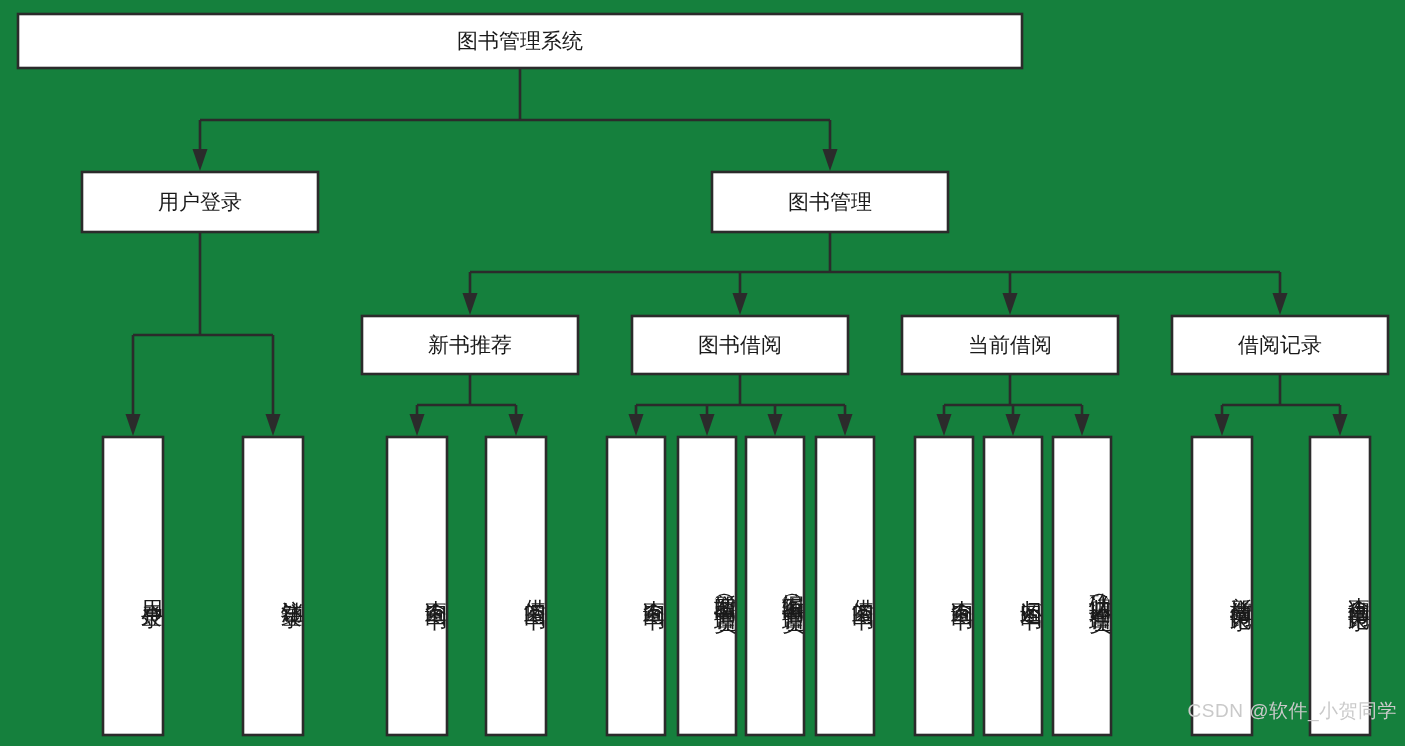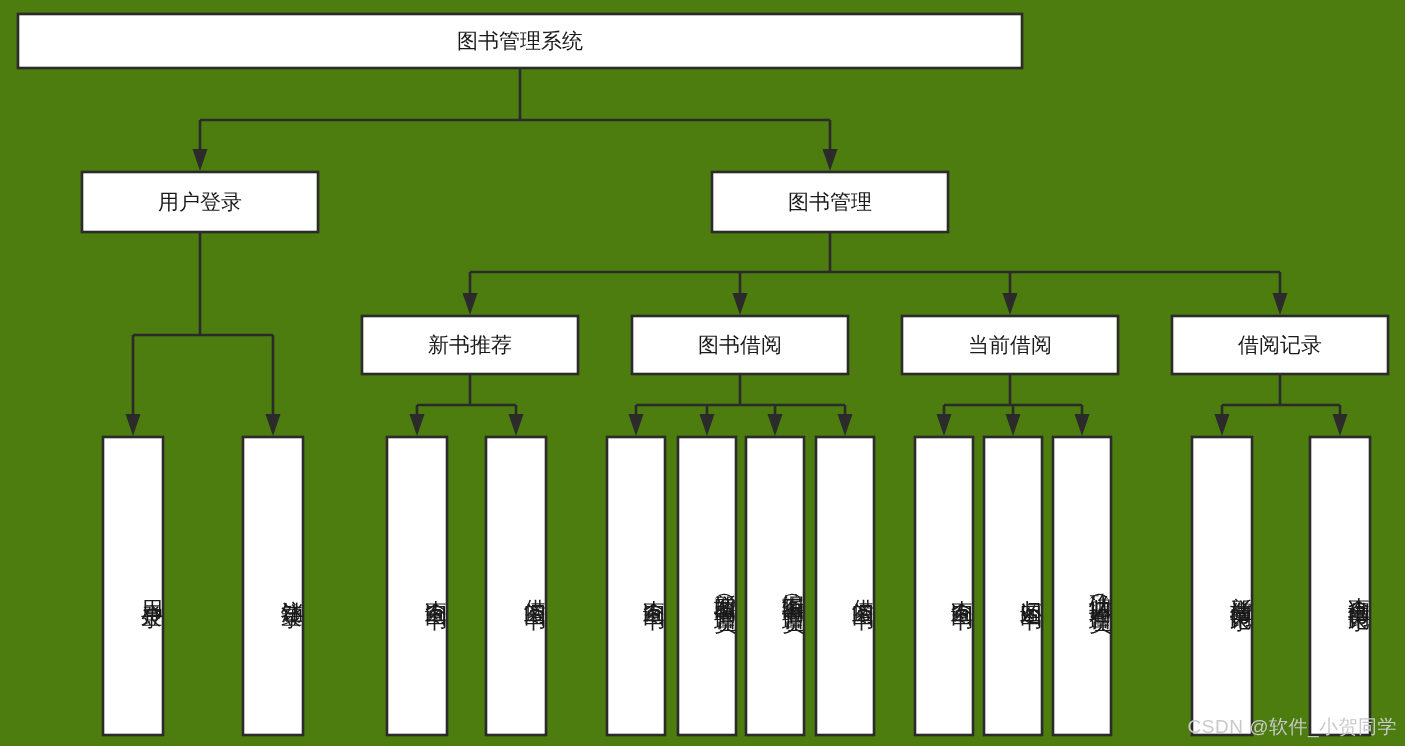--- a/index.html
+++ b/index.html
@@ -10,21 +10,21 @@
   body {
     font-family: "Liberation Sans", "DejaVu Sans", sans-serif;
     width: 1405px;
     height: 747px;
     overflow: hidden;
   }
   #diagram-root {
     position: relative;
     width: 1405px;
     height: 746px;
-    background: #4d7c0f;
+    background: #15803d;
   }
   svg#tree-svg {
     position: absolute;
     left: 0;
     top: 0;
     width: 1405px;
     height: 747px;
   }
   .node-box {
     fill: #ffffff;
@@ -59,21 +59,21 @@
     font-size: 22px;
     line-height: 1.02;
     color: #1a1a1a;
     letter-spacing: 3px;
     pointer-events: none;
     white-space: nowrap;
   }
   .watermark {
     position: absolute;
     right: 8px;
-    bottom: 6px;
+    bottom: 22px;
     font-family: "Liberation Sans", "DejaVu Sans", sans-serif;
     font-size: 19px;
     color: #c9c9c9;
     white-space: nowrap;
     letter-spacing: 0.5px;
   }
 </style>
 </head>
 <body>
 

